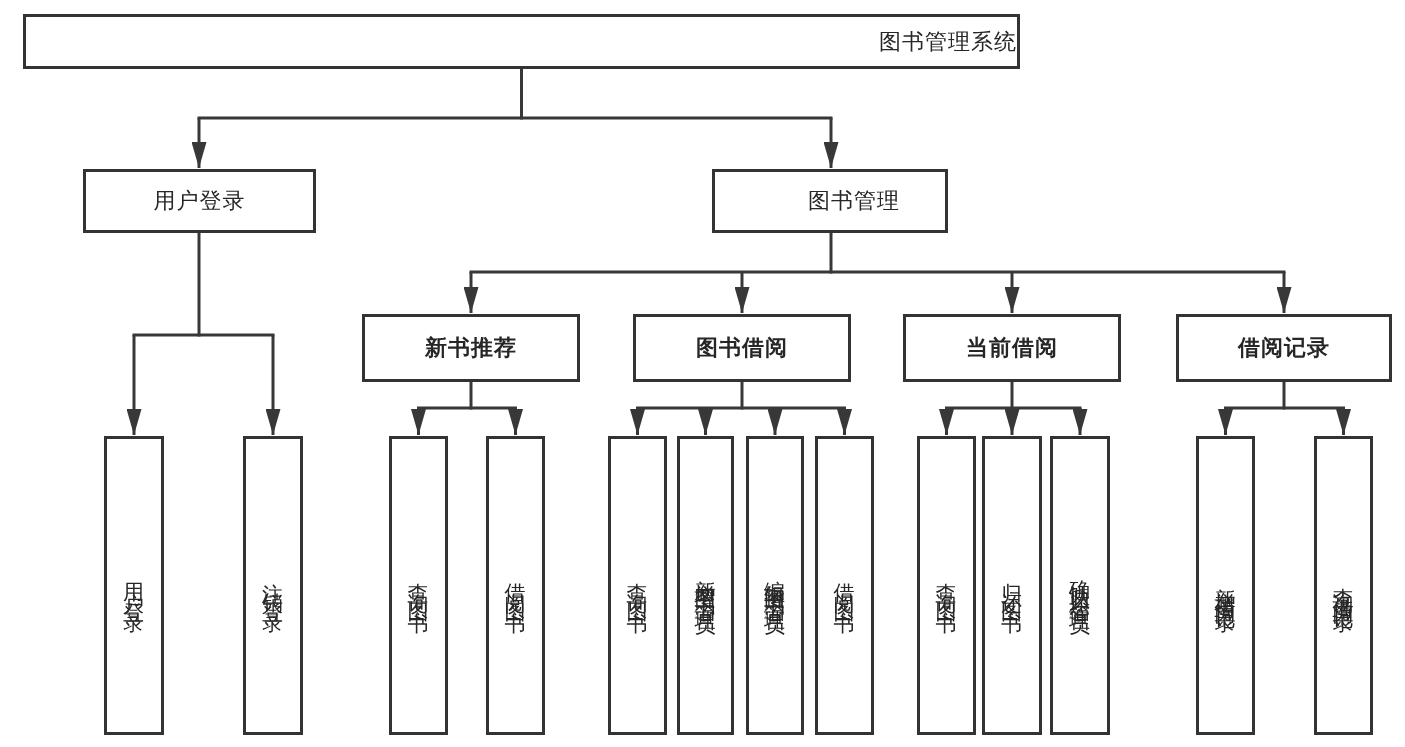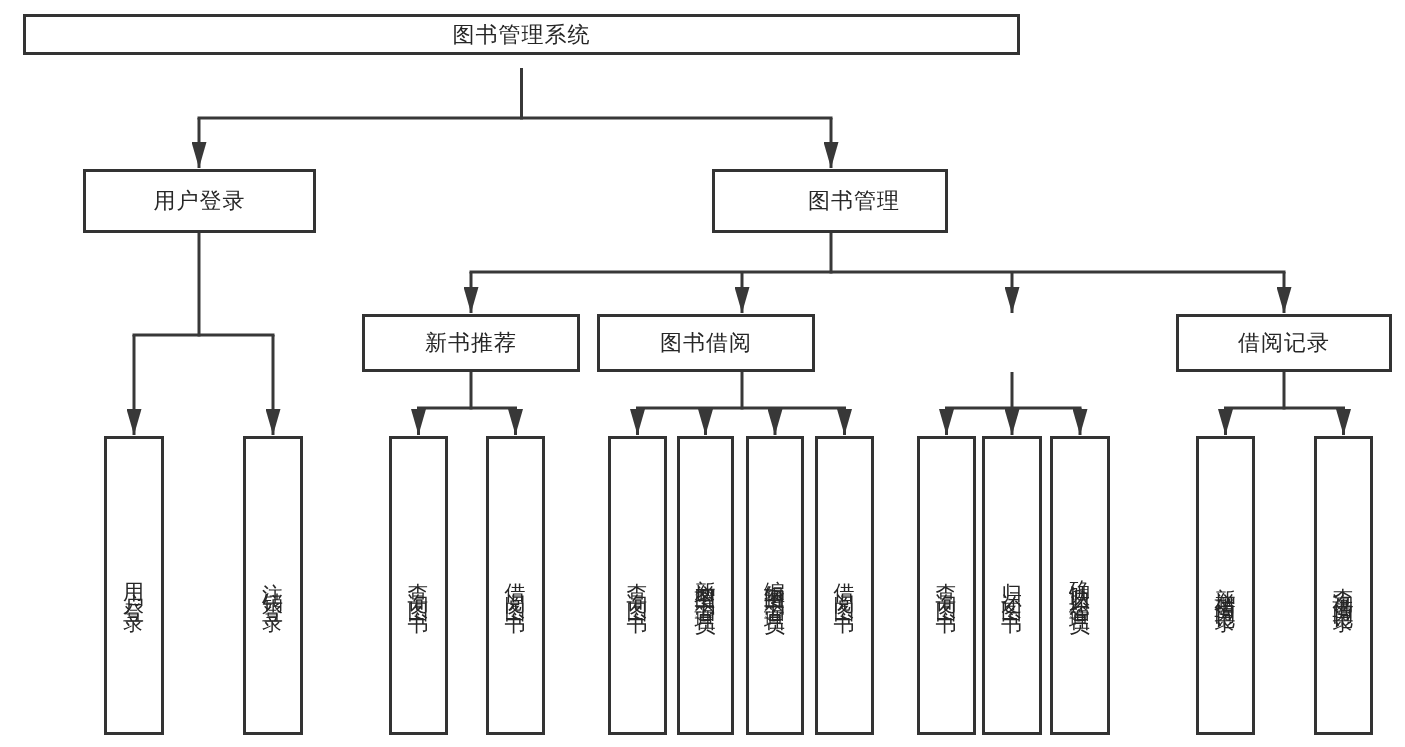--- a/index.html
+++ b/index.html
@@ -22,26 +22,26 @@
     box-sizing: border-box;
     background: #ffffff;
     border: 3px solid #333333;
     color: #262626;
     display: flex;
     align-items: center;
     justify-content: center;
     z-index: 2;
   }
   .node-h { font-size: 22px; letter-spacing: 1px; }
-  .node-root   { left: 23px;  top: 14px;  width: 997px; height: 41px; }
+  .node-root   { left: 23px;  top: 14px;  width: 997px; height: 55px; justify-content: flex-end; }
   .node-l2-a   { left: 83px;  top: 169px; width: 233px; height: 64px; }
   .node-l2-b   { left: 712px; top: 169px; width: 236px; height: 64px; padding-left: 48px; }
-  .node-l3     { top: 314px; height: 58px; width: 218px; }
+  .node-l3     { top: 314px; height: 68px; width: 218px; font-weight: bold; }
   .node-l3-1   { left: 362px; }
-  .node-l3-2   { left: 597px; }
+  .node-l3-2   { left: 633px; }
   .node-l3-3   { left: 903px; }
   .node-l3-4   { left: 1176px; width: 216px; text-align: center; }
   .leaf {
     top: 436px;
     height: 299px;
     width: 60px;
     font-size: 21px;
   }
   .leaf .vtext {
     writing-mode: vertical-rl;
@@ -139,20 +139,23 @@
   <div class="node node-l2-b node-h">
     <span>图书管理</span>
   </div>
 
   <div class="node node-l3 node-l3-1 node-h">
     <span>新书推荐</span>
   </div>
   <div class="node node-l3 node-l3-2 node-h">
     <span>图书借阅</span>
   </div>
+  <div class="node node-l3 node-l3-3 node-h">
+    <span>当前借阅</span>
+  </div>
   <div class="node node-l3 node-l3-4 node-h">
     <span>借阅记录</span>
   </div>
 
   <div class="node leaf leaf-a1">
     <span class="vtext">用户登录</span>
   </div>
   <div class="node leaf leaf-a2">
     <span class="vtext">注销登录</span>
   </div>

